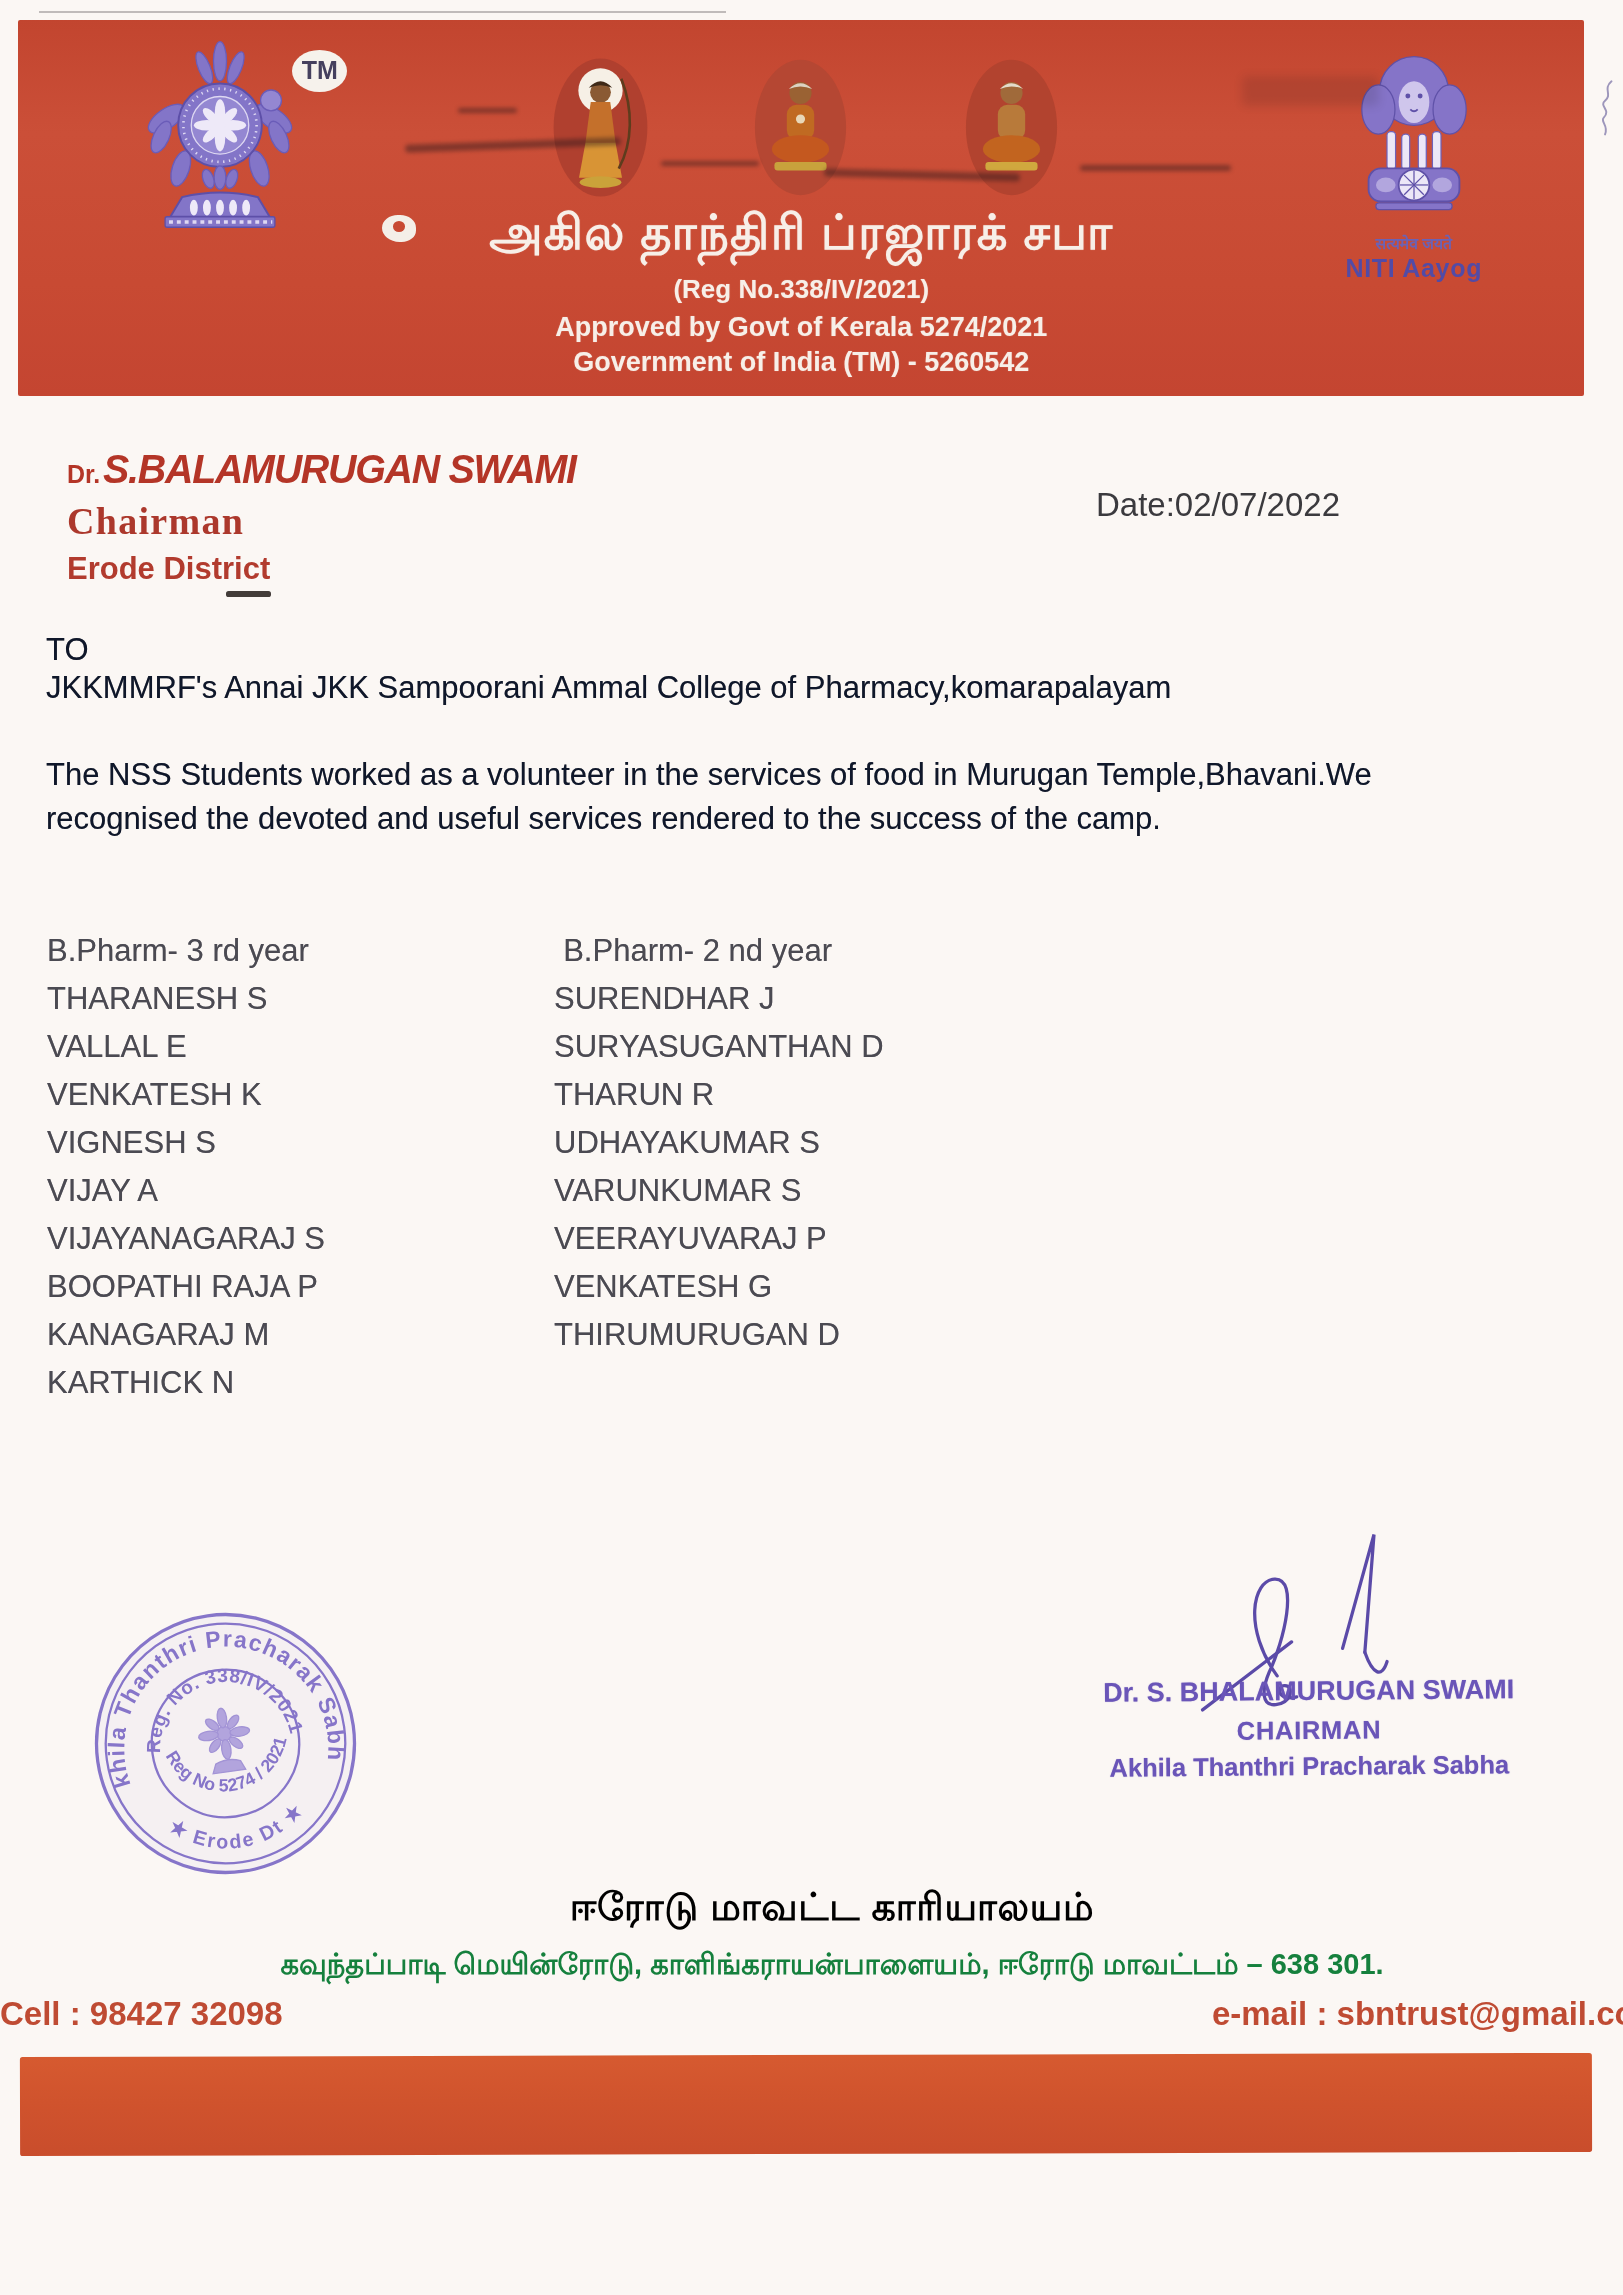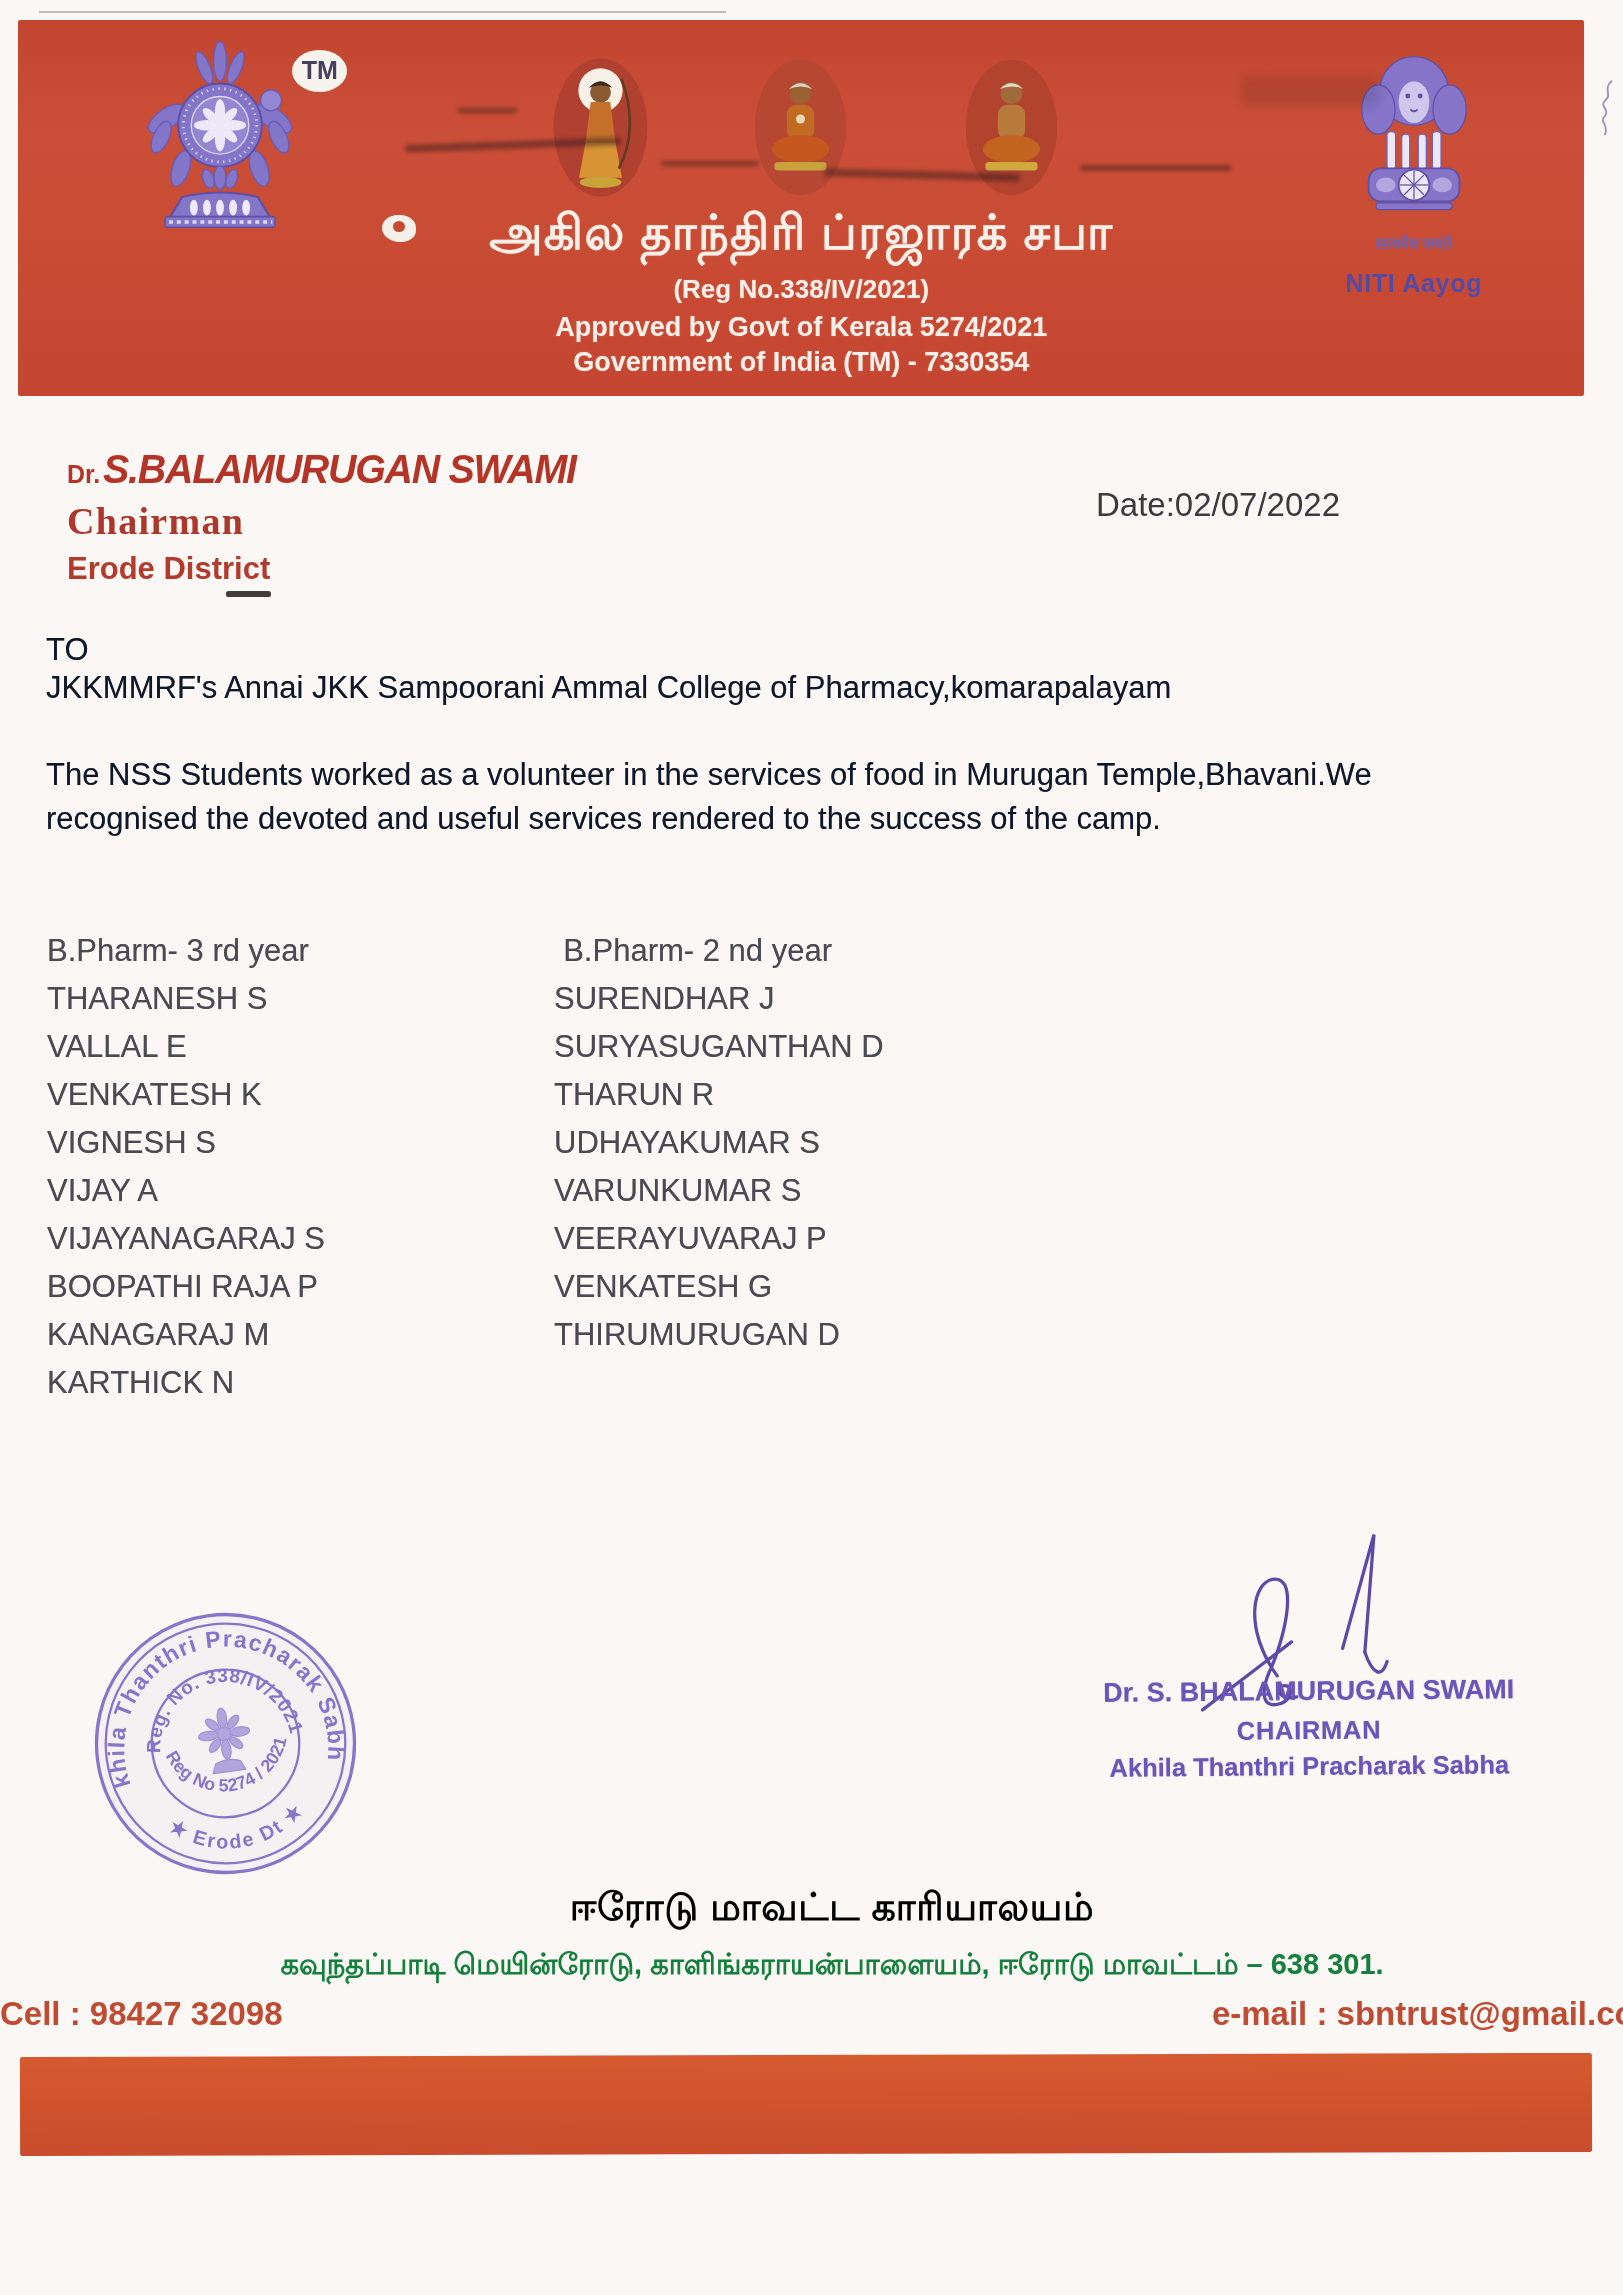--- a/index.html
+++ b/index.html
@@ -19,21 +19,21 @@
   .govt-line{top:327px;font-size:27px;}
 
   .tm-badge{left:274px;top:30px;width:55px;height:42px;background:#f6f2ec;border-radius:50%;
     display:flex;align-items:center;justify-content:center;font-weight:bold;font-size:25px;color:#45405e;}
   .white-blob{left:364px;top:195px;width:34px;height:27.5px;background:#f4efe8;border-radius:50% 50% 45% 55%;}
   .white-blob:after{content:"";position:absolute;left:10.5px;top:6.5px;width:11.8px;height:10.5px;background:#c84a33;border-radius:50%;}
 
   .deity{width:99px;height:143px;}
   .niti{left:1284px;top:33px;width:223px;text-align:center;color:#524ba6;}
   .niti-hindi{font-size:15.7px;font-weight:bold;margin-top:1.3px;color:#6b62b5;}
-  .niti-caption{font-size:25px;font-weight:bold;letter-spacing:0.7px;margin-top:15px;color:#524ba6;}
+  .niti-caption{font-size:25px;font-weight:bold;letter-spacing:0.7px;margin-top:0;color:#524ba6;}
 
   .smudge{background:rgba(30,20,25,.42);filter:blur(2px);border-radius:3.9px;}
   .top-scan-line{left:39px;top:10.5px;width:687px;height:2.6px;background:rgba(120,112,116,.45);filter:blur(0.7px);}
 
   
   .author-name-line{left:67px;top:446px;color:#b43527;white-space:nowrap;
     transform:scaleX(.96);transform-origin:left;}
   .author-prefix{font-size:26px;font-weight:bold;}
   .author-name{font-size:41px;font-weight:bold;font-style:italic;letter-spacing:-1.3px;}
   .author-role{left:67px;top:499px;font-family:"Liberation Serif",serif;font-weight:bold;
@@ -156,21 +156,21 @@
       <circle cx="76" cy="56" r="17" fill="#a06a3a"></circle>
       <path d="M58,50 Q76,32 94,50 Q76,42 58,50" fill="#e3dccb"></path>
       <rect x="55" y="74" width="42" height="54" rx="15" fill="#b87a3a"></rect>
       <ellipse cx="76" cy="142" rx="44" ry="21" fill="#c2641f"></ellipse>
       <rect x="36" y="162" width="80" height="13" rx="5" fill="#d0a83e"></rect>
     </svg>
 
     <div class="abs banner-center-line title-tamil">அகில தாந்திரி ப்ரஜாரக் சபா</div>
     <div class="abs banner-center-line reg-line">(Reg No.338/IV/2021)</div>
     <div class="abs banner-center-line approved-line">Approved by Govt of Kerala  5274/2021</div>
-    <div class="abs banner-center-line govt-line">Government of India (TM) - 7330354</div>
+    <div class="abs banner-center-line govt-line">Government of India (TM) - 5260542</div>
 
     <div class="abs niti">
       <svg width="144" height="178" viewBox="0 0 220 290" style="display:block;margin:0 auto">
         <g fill="#8574c8" stroke="#5f51a8" stroke-width="2">
           <ellipse cx="110" cy="62" rx="56" ry="56"></ellipse>
           <ellipse cx="52" cy="92" rx="27" ry="40"></ellipse>
           <ellipse cx="168" cy="92" rx="27" ry="40"></ellipse>
         </g>
         <ellipse cx="110" cy="80" rx="25" ry="34" fill="#cfc6ec"></ellipse>
         <circle cx="100" cy="70" r="4" fill="#5f51a8"></circle>

